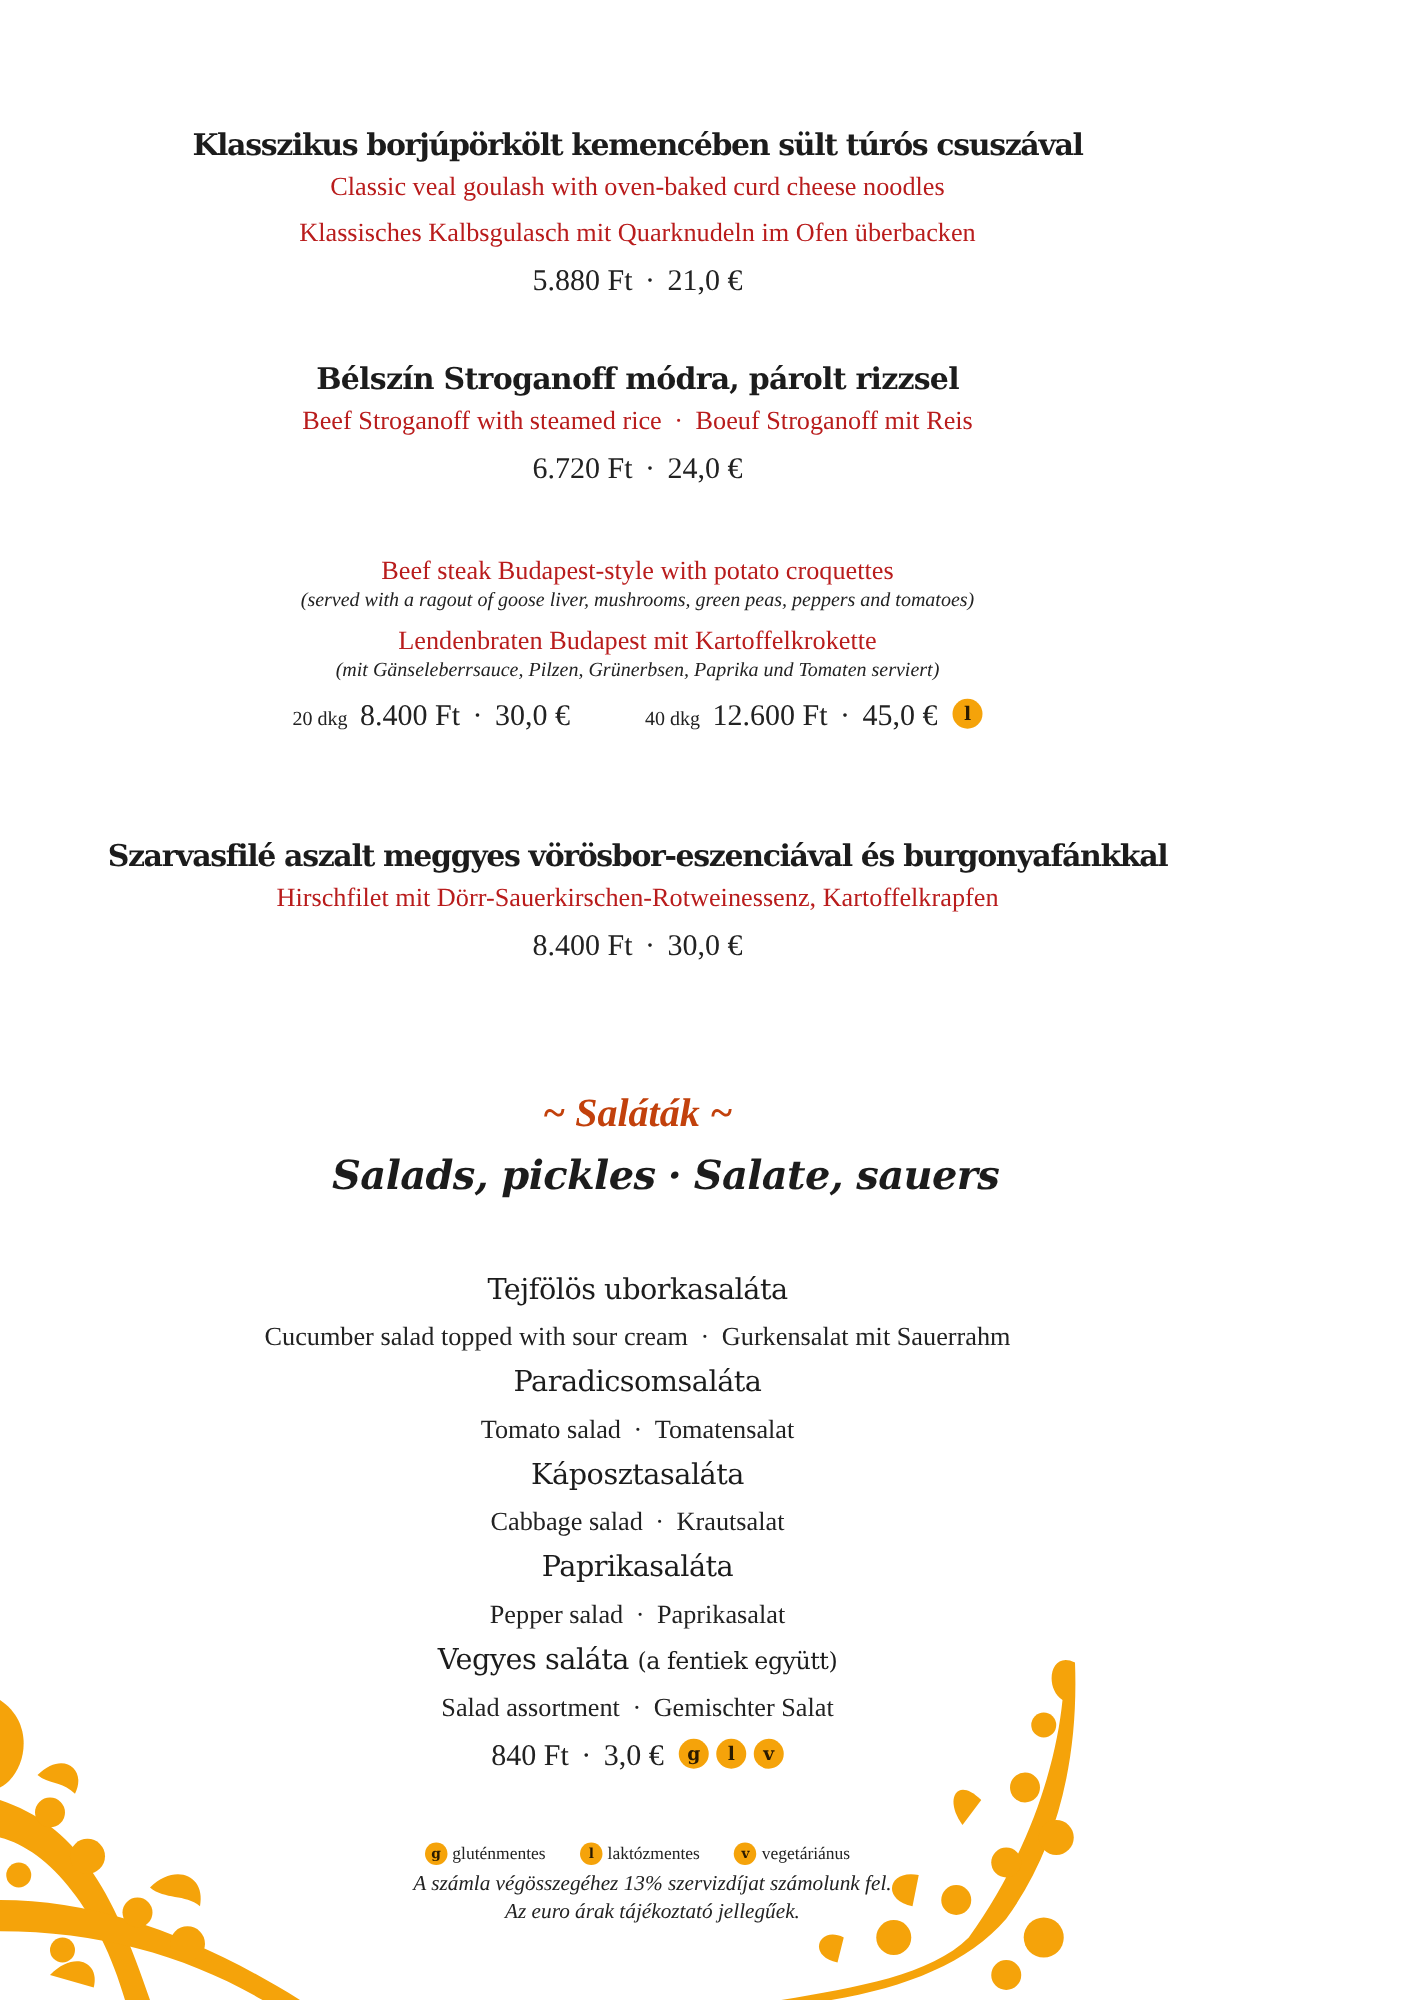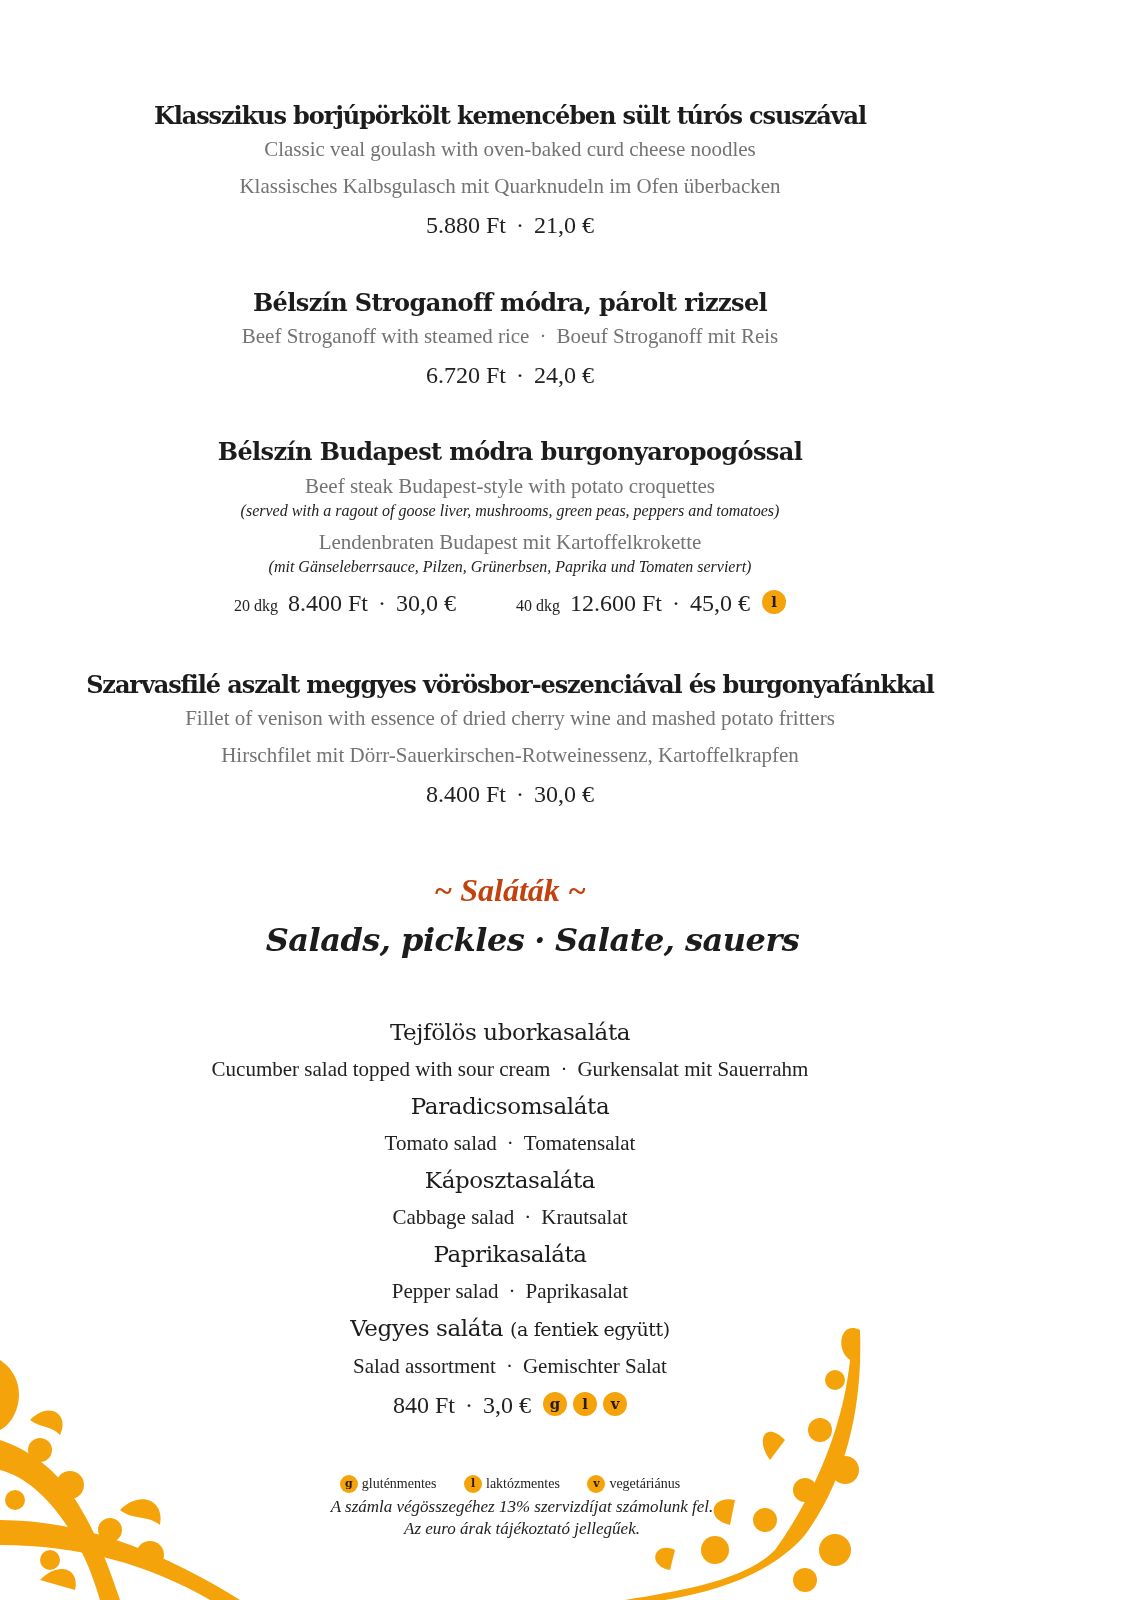--- a/index.html
+++ b/index.html
@@ -2,21 +2,21 @@
 <html><head>
   <meta charset="utf-8">
   <style>
     html, body { margin:0; padding:0; background:#ffffff; }
     body { width:1131px; height:1600px; position:relative; overflow:hidden;
            font-family:"Liberation Serif", "DejaVu Serif", serif; color:#1e1e1e; }
     .page { position:absolute; left:0; top:0; width:975px; height:1600px; }
     .block { position:absolute; left:0; width:1020px; text-align:center; }
     .title { font-family:"DejaVu Serif", serif; font-weight:bold; font-size:24px; letter-spacing:-0.6px; color:#1c1c1c; line-height:30px; }
     .title.condensed { letter-spacing:-1.1px; }
-    .line { font-family:"Liberation Serif", serif; font-size:21px; line-height:37px; color:#737373; }
+    .line { font-family:"Liberation Serif", serif; font-size:21px; line-height:37px; color:#b91c1c; }
     .sub { font-family:"Liberation Serif", serif; font-size:16px; font-style:italic; line-height:20px; color:#222; }
     .price { font-family:"Liberation Serif", serif; font-size:24px; line-height:40px; color:#222; }
     .dot { margin:0 10px; }
     .small { font-size:16px; margin-right:10px; }
     .gap { display:inline-block; width:48px; }
     .badge { display:inline-block; width:24px; height:24px; border-radius:50%;
              background:#f5a30a; color:#2a1a00; font-size:15px; font-weight:bold;
              line-height:24px; text-align:center; vertical-align:middle; margin-left:6px;
              font-family:"DejaVu Serif", serif; position:relative; top:-3px; }
     .badge.small-b { width:18px; height:18px; line-height:18px; font-size:11px; top:-1px; margin-left:0; margin-right:4px; }
@@ -50,36 +50,34 @@
     <div class="title">Bélszín Stroganoff módra, párolt rizzsel</div>
     <div class="line">
       <span>Beef Stroganoff with steamed rice</span><span class="dot">·</span><span>Boeuf Stroganoff mit Reis</span>
     </div>
     <div class="price">
       <span>6.720 Ft</span><span class="dot">·</span><span>24,0 €</span>
     </div>
   </div>
 
   <div class="block" style="top:437px;">
-    <div class="title">Bélszín Budapest módra burgonyaropogóssal</div>
     <div class="line" style="line-height:30px;margin-top:4px;">Beef steak Budapest-style with potato croquettes</div>
     <div class="sub">(served with a ragout of goose liver, mushrooms, green peas, peppers and tomatoes)</div>
     <div class="line" style="line-height:30px;margin-top:6px;">Lendenbraten Budapest mit Kartoffelkrokette</div>
     <div class="sub">(mit Gänseleberrsauce, Pilzen, Grünerbsen, Paprika und Tomaten serviert)</div>
     <div class="price" style="margin-top:6px;">
       <span class="small">20 dkg</span><span>8.400 Ft</span><span class="dot">·</span><span>30,0 €</span>
       <span class="gap"></span>
       <span class="small">40 dkg</span><span>12.600 Ft</span><span class="dot">·</span><span>45,0 €</span>
       <span class="badge">l</span>
     </div>
   </div>
 
   <div class="block" style="top:670px;">
     <div class="title condensed">Szarvasfilé aszalt meggyes vörösbor-eszenciával és burgonyafánkkal</div>
-    <div class="line">Fillet of venison with essence of dried cherry wine and mashed potato fritters</div>
     <div class="line">Hirschfilet mit Dörr-Sauerkirschen-Rotweinessenz, Kartoffelkrapfen</div>
     <div class="price">
       <span>8.400 Ft</span><span class="dot">·</span><span>30,0 €</span>
     </div>
   </div>
 
   <div class="block" style="top:860px;">
     <div class="section-title">~ Saláták ~</div>
     <div class="section-sub">
       <span>Salads, pickles</span><span class="dot">·</span><span>Salate, sauers</span>

